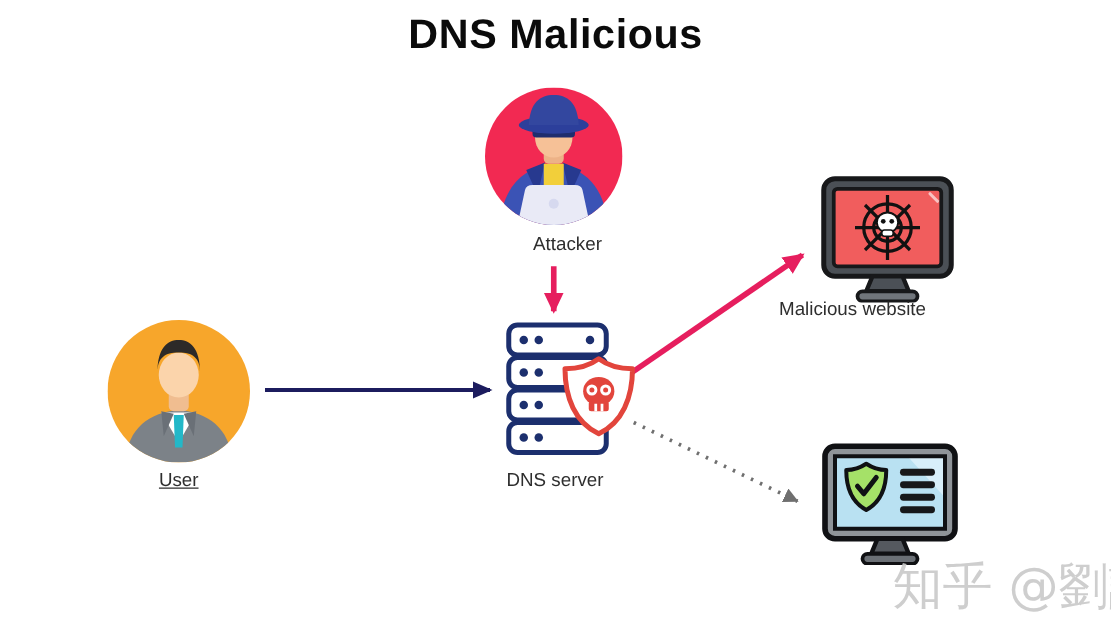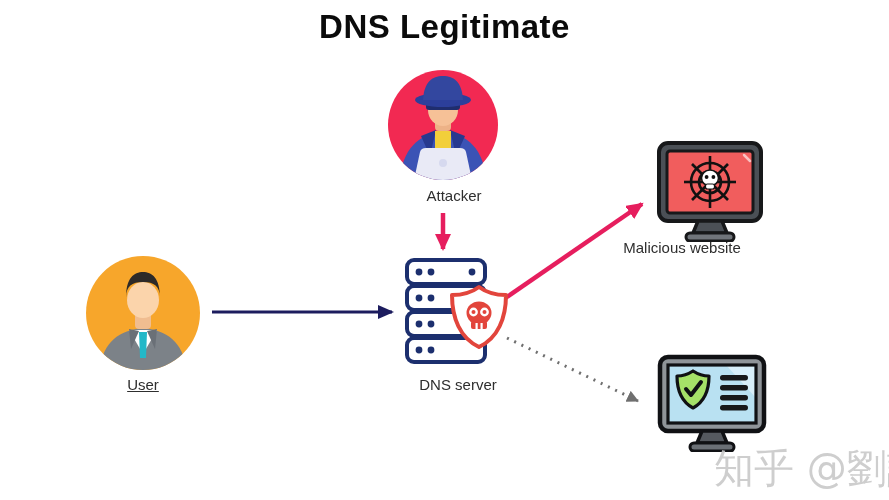--- a/index.html
+++ b/index.html
@@ -20,21 +20,21 @@
     position:absolute; left:714px; top:441px; font-size:40px;
     color:#c9c9c9; opacity:.9; white-space:nowrap;
     font-family:"DejaVu Sans", sans-serif;
   }
 </style>
 </head>
 <body>
 
 <div class="canvas">
 
-  <div class="title">DNS Legitimate</div>
+  <div class="title">DNS Malicious</div>
 
   <svg class="edges" width="889" height="500">
     <defs>
       <marker id="ah-navy" markerUnits="userSpaceOnUse" markerWidth="18" markerHeight="16" refX="14" refY="7" orient="auto">
         <path d="M0,0 L16,7 L0,14 Z" fill="#1c1c5e"></path>
       </marker>
       <marker id="ah-pink" markerUnits="userSpaceOnUse" markerWidth="20" markerHeight="18" refX="15" refY="8" orient="auto">
         <path d="M0,0 L17,8 L0,16 Z" fill="#e61e5e"></path>
       </marker>
       <marker id="ah-gray" markerUnits="userSpaceOnUse" markerWidth="16" markerHeight="14" refX="11" refY="6" orient="auto">
@@ -119,21 +119,21 @@
         <rect x="21" y="35" width="16" height="8" rx="2" fill="#e2453c"></rect>
         <rect x="25.5" y="37" width="2.2" height="6" fill="#ffffff"></rect>
         <rect x="30.5" y="37" width="2.2" height="6" fill="#ffffff"></rect>
         <circle cx="23.5" cy="26" r="4.4" fill="#ffffff"></circle>
         <circle cx="34.5" cy="26" r="4.4" fill="#ffffff"></circle>
         <circle cx="23.5" cy="26" r="2" fill="#e2453c"></circle>
         <circle cx="34.5" cy="26" r="2" fill="#e2453c"></circle>
       </g>
     </svg>
   </div>
-  <div class="node-label" style="left:398px; top:376px; width:120px;">DNS server</div>
+  <div class="node-label" style="left:384px; top:376px; width:120px;">DNS server</div>
 
   <div class="node" style="left:654px; top:140px;">
     <svg width="112" height="102" viewBox="0 0 112 102">
       <rect x="5" y="3" width="102" height="78" rx="9" fill="#4b5056" stroke="#17181a" stroke-width="4"></rect>
       <rect x="13" y="11" width="86" height="62" rx="3" fill="#f15d5d" stroke="#17181a" stroke-width="3"></rect>
       <path d="M90,15 L96,21" stroke="#f9c2c2" stroke-width="2.5" stroke-linecap="round"></path>
       <g stroke="#111111" stroke-width="2.6" fill="none">
         <line x1="56" y1="42" x2="56" y2="16"></line>
           <line x1="56" y1="42" x2="56" y2="68"></line>
         <line x1="56" y1="42" x2="30" y2="42"></line>

